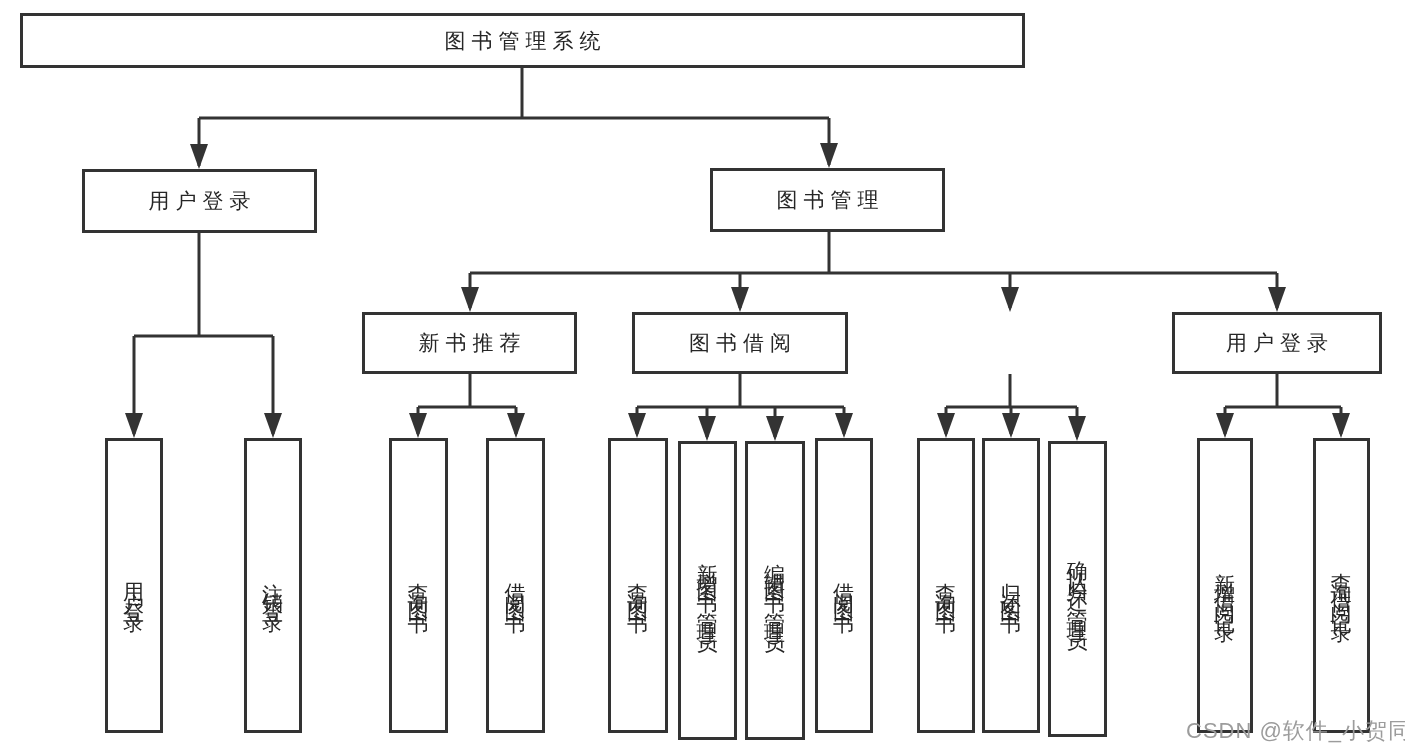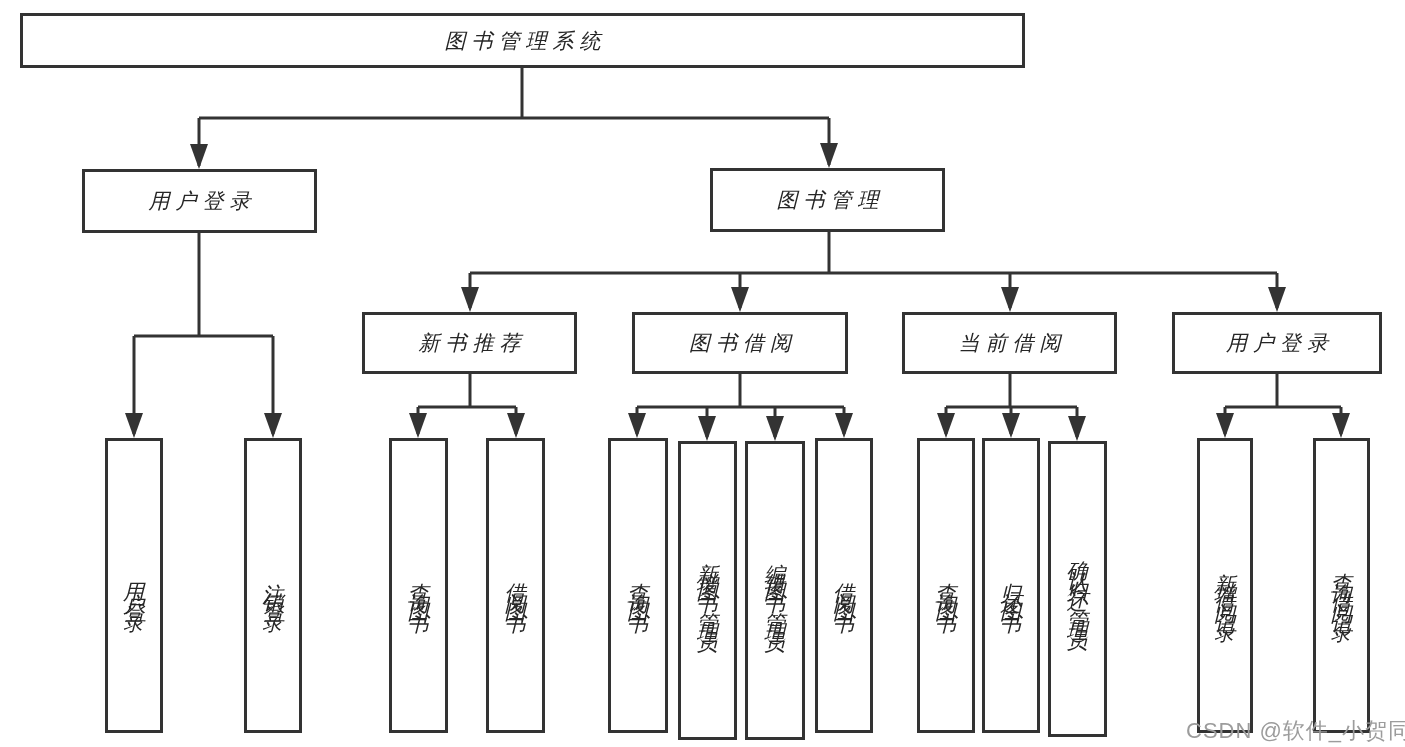--- a/index.html
+++ b/index.html
@@ -4,21 +4,21 @@
 <style>
   * { margin:0; padding:0; box-sizing:border-box; }
   html,body { background:#fff; }
   body { font-family:"Liberation Sans", sans-serif; }
   #canvas { position:relative; width:1405px; height:747px; background:var(--background,#fff); overflow:hidden; }
   #wires { position:absolute; left:0; top:0; width:1405px; height:747px; }
   #wires line { stroke:var(--line,#333); stroke-width:3; }
   #wires polygon { fill:var(--line,#333); }
   .node {
     position:absolute; border:3px solid var(--line,#333); background:#fff;
-    display:flex; align-items:center; justify-content:center; color:var(--text,#262626);font-style:italic;
+    display:flex; align-items:center; justify-content:center; color:var(--text,#262626);
   }
   .h-label { font-size:21px; letter-spacing:6px; white-space:nowrap; padding-left:6px; }
   .v-label {
     writing-mode:vertical-rl; text-orientation:mixed;
     font-size:21px; letter-spacing:10px; line-height:1; white-space:nowrap;
   }
   .watermark {
     position:absolute; left:1186px; top:716px; z-index:5;
     font-size:22px; color:var(--watermark,#9c9c9c); letter-spacing:1px; white-space:nowrap;
   }
@@ -100,23 +100,20 @@
   <div class="node" style="left:710px; top:168px; width:235px; height:64px;">
     <span class="h-label">图书管理</span>
   </div>
 
   <div class="node" style="left:362px; top:312px; width:215px; height:62px;">
     <span class="h-label">新书推荐</span>
   </div>
   <div class="node" style="left:632px; top:312px; width:216px; height:62px;">
     <span class="h-label">图书借阅</span>
   </div>
-  <div class="node" style="left:902px; top:312px; width:215px; height:62px;">
-    <span class="h-label">当前借阅</span>
-  </div>
   <div class="node" style="left:1172px; top:312px; width:210px; height:62px;">
     <span class="h-label">用户登录</span>
   </div>
 
   <div class="node" style="left:105px; top:438px; width:58px; height:295px;">
     <span class="v-label">用户登录</span>
   </div>
   <div class="node" style="left:244px; top:438px; width:58px; height:295px;">
     <span class="v-label">注销登录</span>
   </div>

